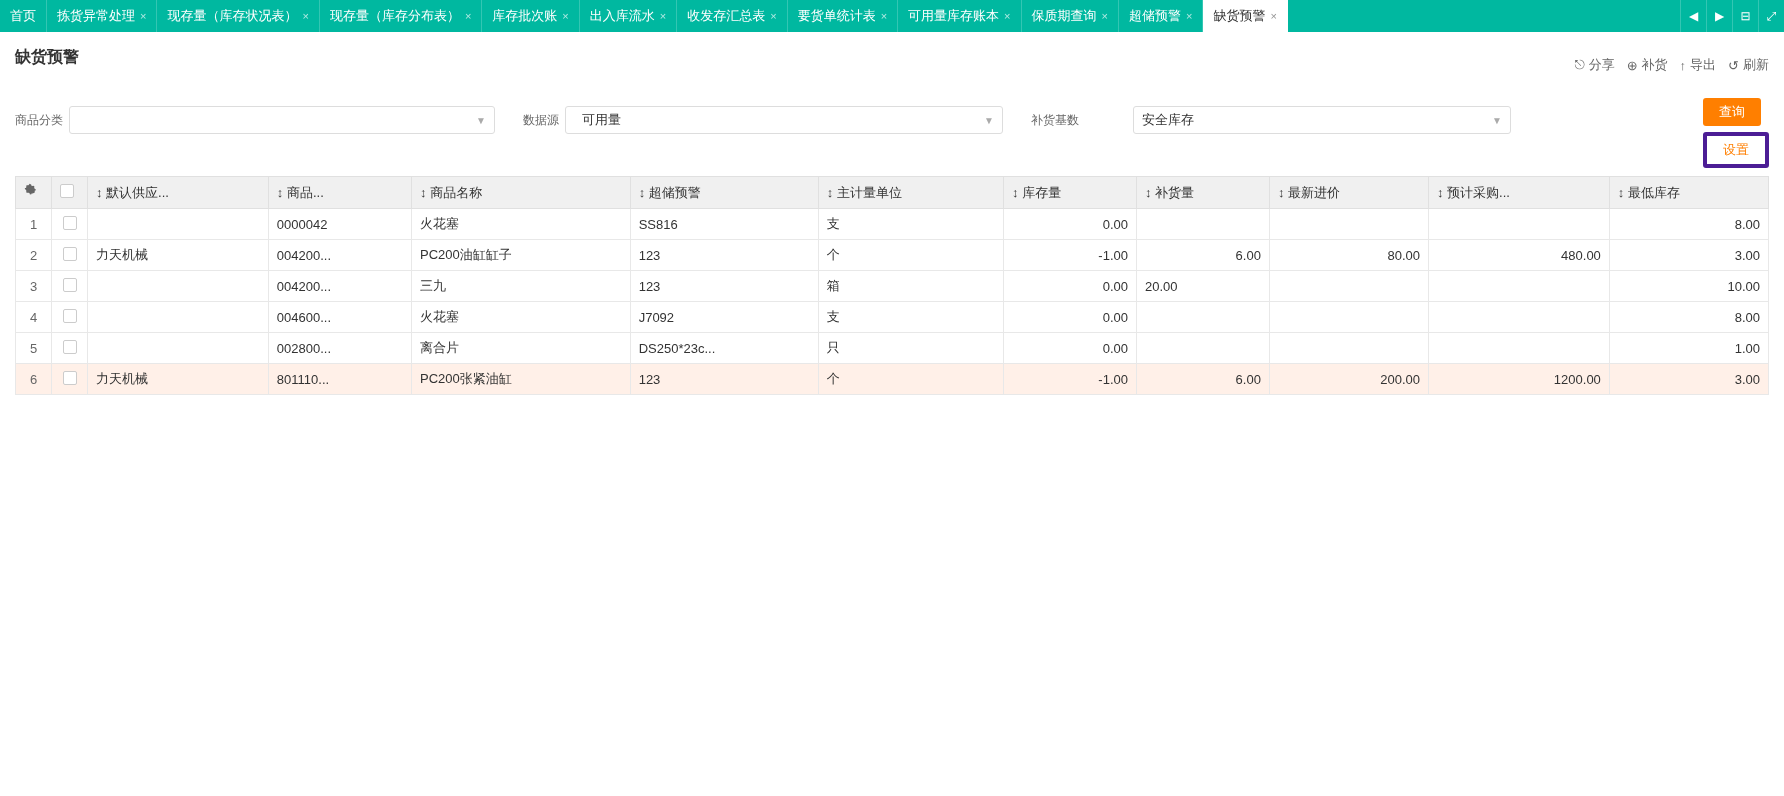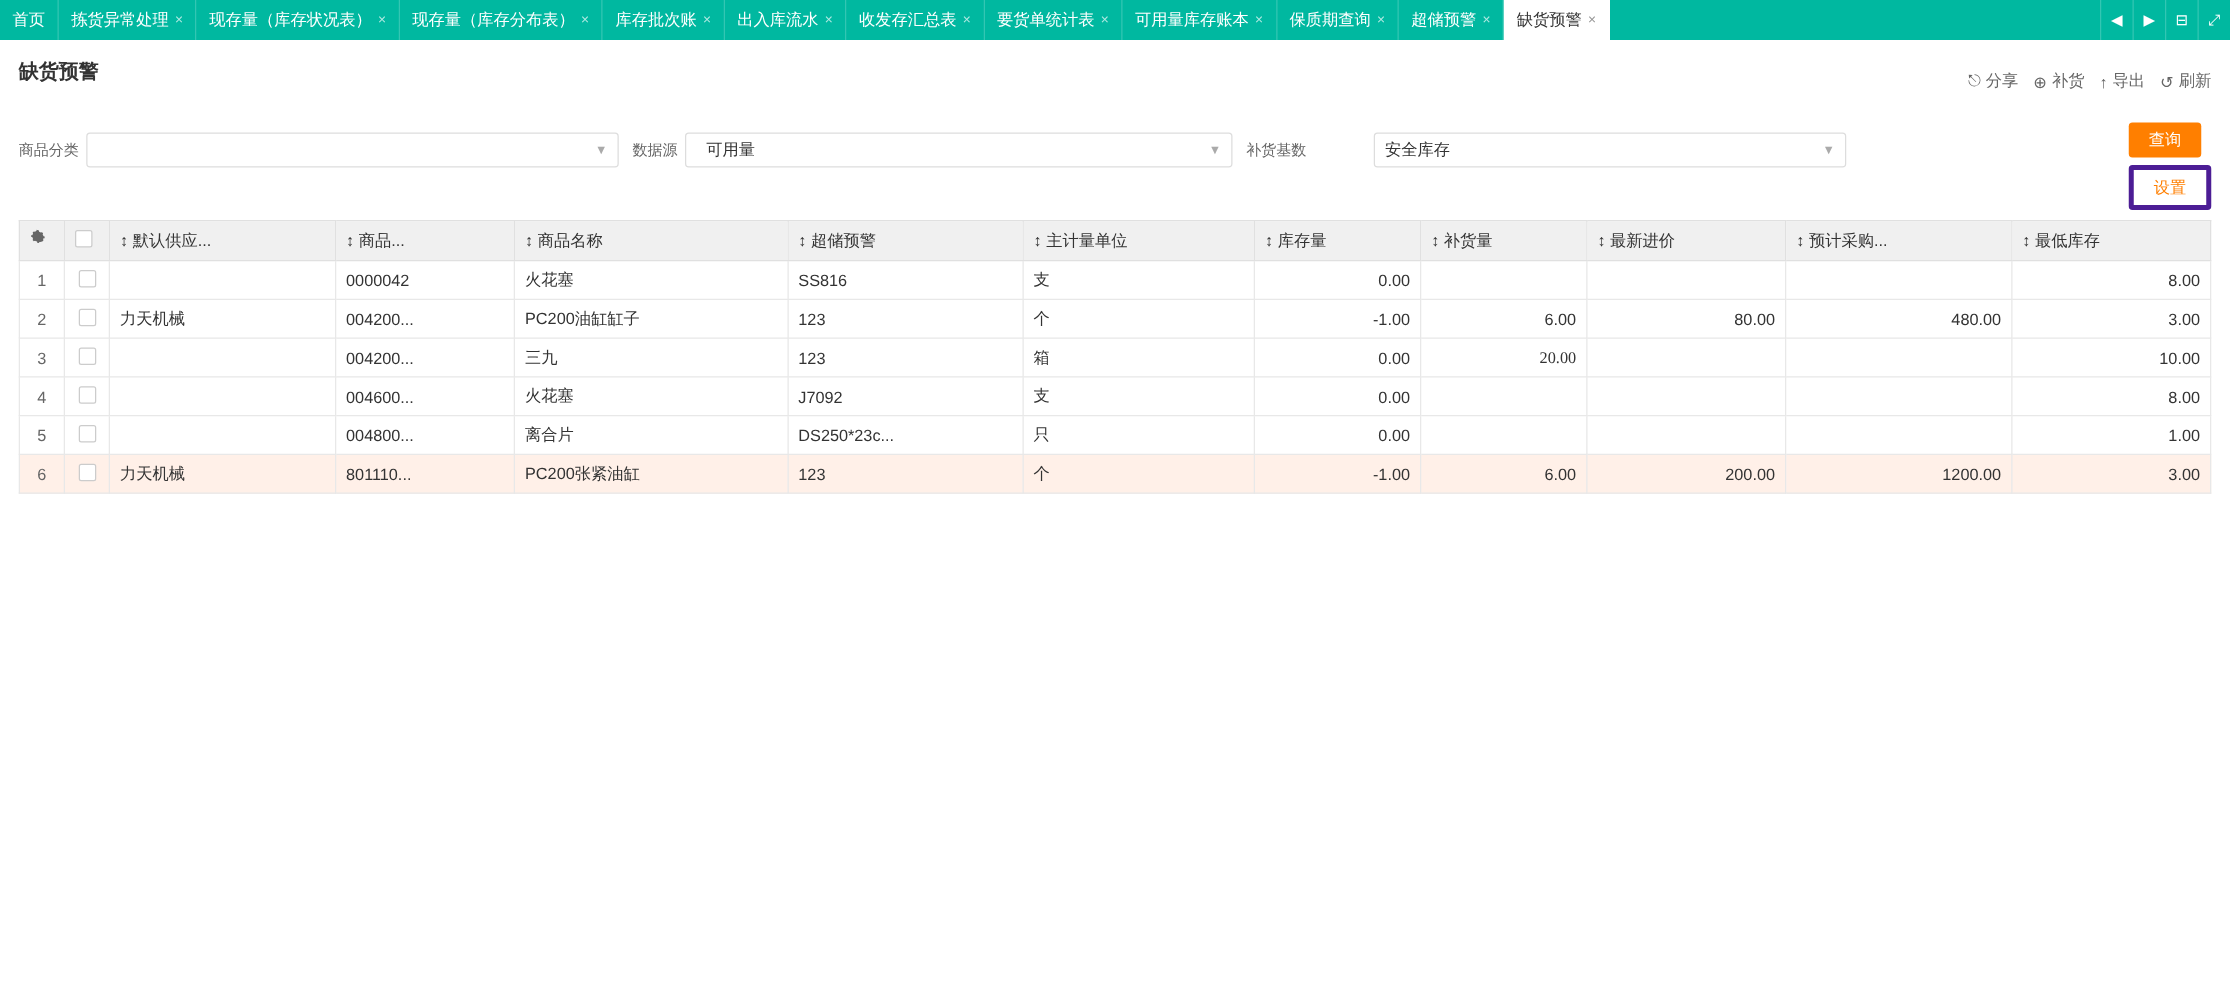--- a/index.html
+++ b/index.html
@@ -90,21 +90,21 @@
       color: #666;
       cursor: pointer;
       font-size: 12px;
     }
     .toolbar-btn-icon { font-size: 13px; }
 
     
     .filter-row {
       display: flex;
       align-items: center;
-      gap: 11px;
+      gap: 28px;
       margin-bottom: 10px;
       padding: 8px 0;
     }
     .filter-item {
       display: flex;
       align-items: center;
       gap: 6px;
       flex: 1;
       max-width: 480px;
     }
@@ -385,21 +385,21 @@
     <td class="td-center" style="color:#666; text-align:center;">3</td>
     <td class="td-center">
       <span class="checkbox-box"></span>
     </td>
     <td></td>
     <td>004200...</td>
     <td>三九</td>
     <td>123</td>
     <td>箱</td>
     <td style="text-align:right;">0.00</td>
-    <td style="text-align:right;font-family:Liberation Serif, serif;">20.00</td>
+    <td style="text-align:left;">20.00</td>
     <td style="text-align:right;"></td>
     <td style="text-align:right;"></td>
     <td style="text-align:right;">10.00</td>
   </tr>
         <tr>
     <td class="td-center" style="color:#666; text-align:center;">4</td>
     <td class="td-center">
       <span class="checkbox-box"></span>
     </td>
     <td></td>
@@ -412,21 +412,21 @@
     <td style="text-align:right;"></td>
     <td style="text-align:right;"></td>
     <td style="text-align:right;">8.00</td>
   </tr>
         <tr>
     <td class="td-center" style="color:#666; text-align:center;">5</td>
     <td class="td-center">
       <span class="checkbox-box"></span>
     </td>
     <td></td>
-    <td>004800...</td>
+    <td>002800...</td>
     <td>离合片</td>
     <td>DS250*23c...</td>
     <td>只</td>
     <td style="text-align:right;">0.00</td>
     <td style="text-align:right;"></td>
     <td style="text-align:right;"></td>
     <td style="text-align:right;"></td>
     <td style="text-align:right;">1.00</td>
   </tr>
         <tr class="row-highlight">

